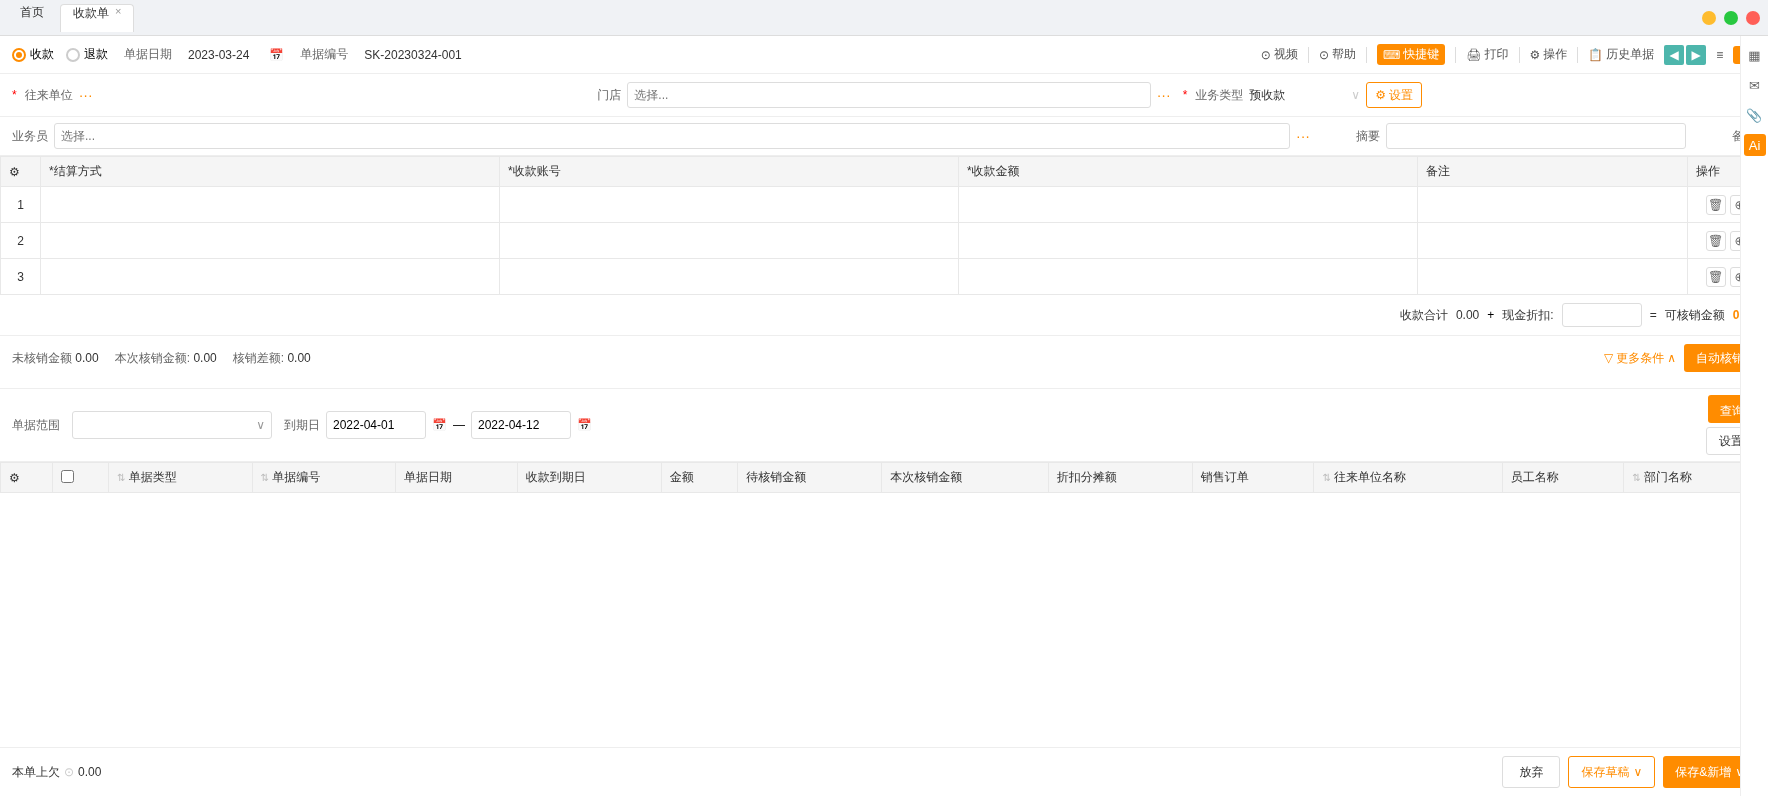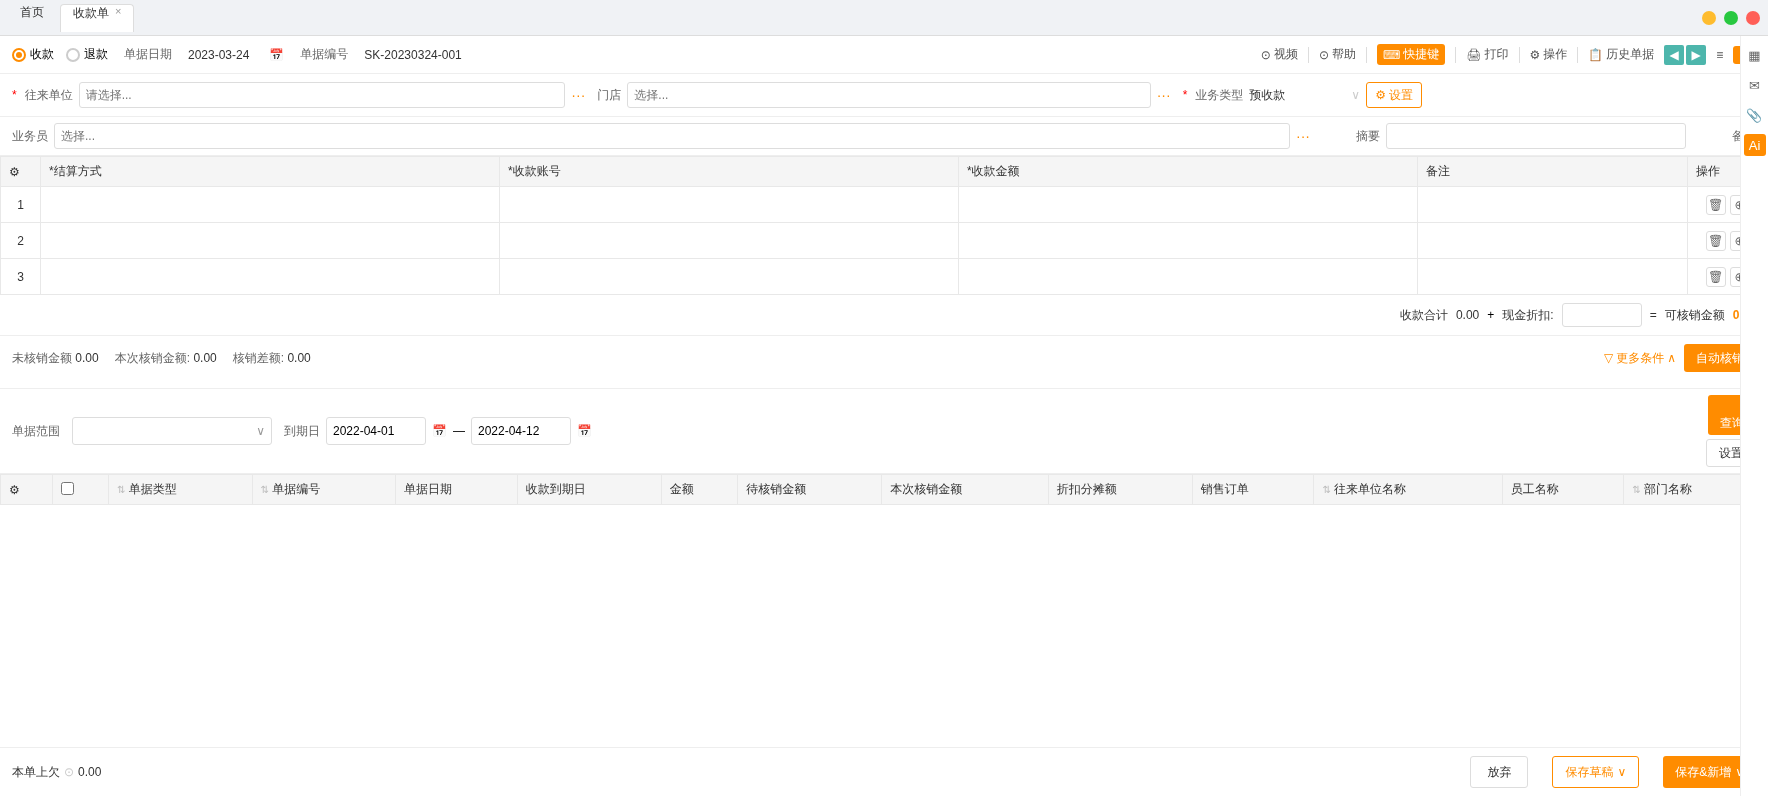--- a/index.html
+++ b/index.html
@@ -87,34 +87,34 @@
     .verify-right { margin-left: auto; display: flex; align-items: center; gap: 8px; }
     .more-conditions { color: #ff8c00; cursor: pointer; display: flex; align-items: center; gap: 3px; }
     .auto-btn { background: #ff8c00; color: #fff; border: none; border-radius: 3px; padding: 4px 12px; cursor: pointer; height: 28px; }
 
     
     .filter-row { display: flex; align-items: center; gap: 12px; padding: 6px 12px; background: #fff; border-bottom: 1px solid #eee; }
     .filter-select { border: 1px solid #ddd; border-radius: 3px; padding: 3px 6px; height: 28px; width: 200px; display: flex; align-items: center; justify-content: space-between; cursor: pointer; }
     .filter-select span { color: #999; }
     .date-range { display: flex; align-items: center; gap: 6px; }
     .date-input { border: 1px solid #ddd; border-radius: 3px; padding: 3px 6px; height: 28px; width: 100px; }
-    .query-btn { background: #ff8c00; color: #fff; border: none; border-radius: 3px; padding: 20px 12px; cursor: pointer; height: 28px; margin-left: auto; }
+    .query-btn { background: #ff8c00; color: #fff; border: none; border-radius: 3px; padding: 8px 12px; cursor: pointer; height: 28px; margin-left: auto; }
     .set-btn { background: #fff; color: #333; border: 1px solid #ddd; border-radius: 3px; padding: 4px 12px; cursor: pointer; height: 28px; }
 
     
     .detail-table-section { flex: 1; overflow: auto; }
     .detail-table { width: 100%; border-collapse: collapse; }
     .detail-table th { background: #f5f5f5; border: 1px solid #e8e8e8; padding: 6px 8px; text-align: left; color: #333; font-weight: normal; white-space: nowrap; position: sticky; top: 0; }
     .sort-icon { color: #bbb; font-size: 10px; }
 
     
     .bottom-bar { display: flex; align-items: center; padding: 8px 12px; background: #fff; border-top: 1px solid #eee; position: sticky; bottom: 0; }
     .bottom-info { display: flex; align-items: center; gap: 4px; color: #333; }
     .bottom-info-icon { color: #ccc; cursor: pointer; }
-    .bottom-buttons { margin-left: auto; display: flex; gap: 24px; justify-content: center; }
+    .bottom-buttons { margin-left: auto; display: flex; gap: 8px; justify-content: center; }
     .btn-abandon { background: #fff; color: #333; border: 1px solid #ddd; border-radius: 3px; padding: 6px 16px; cursor: pointer; height: 32px; }
     .btn-save-draft { background: #fff; color: #ff8c00; border: 1px solid #ff8c00; border-radius: 3px; padding: 6px 12px; cursor: pointer; height: 32px; display: flex; align-items: center; gap: 4px; }
     .btn-save-new { background: #ff8c00; color: #fff; border: none; border-radius: 3px; padding: 6px 12px; cursor: pointer; height: 32px; display: flex; align-items: center; gap: 4px; }
 
     
     .right-sidebar { position: fixed; right: 0; top: 36px; width: 28px; background: #fff; border-left: 1px solid #eee; display: flex; flex-direction: column; align-items: center; padding: 8px 0; gap: 8px; height: calc(796px - 36px); }
     .sidebar-icon { width: 22px; height: 22px; display: flex; align-items: center; justify-content: center; cursor: pointer; color: #666; font-size: 13px; }
     .sidebar-icon.active { background: #ff8c00; color: #fff; border-radius: 3px; }
   </style>
 </head>
@@ -194,21 +194,20 @@
       <div class="grid-icon">
         <span>⚙</span>
       </div>
     </div>
   </div>
 
   <div class="form-section">
     <div class="form-row">
       <span class="required">*</span>
       <span class="field-label">往来单位</span>
-      <input class="form-input" placeholder="请选择..." style="">
       <span class="more-btn">···</span>
     </div>
     <div class="form-row">
       <span class="field-label">门店</span>
       <input class="form-input" placeholder="选择..." style="">
       <span class="more-btn">···</span>
     </div>
     <div class="form-row">
       <span class="required">*</span>
       <span class="field-label">业务类型</span>

